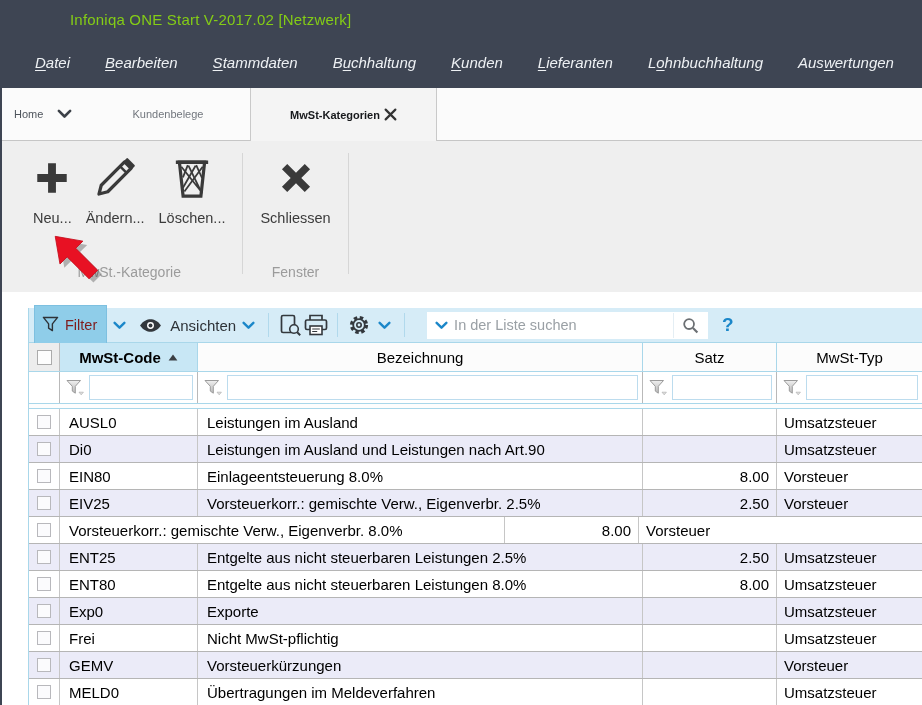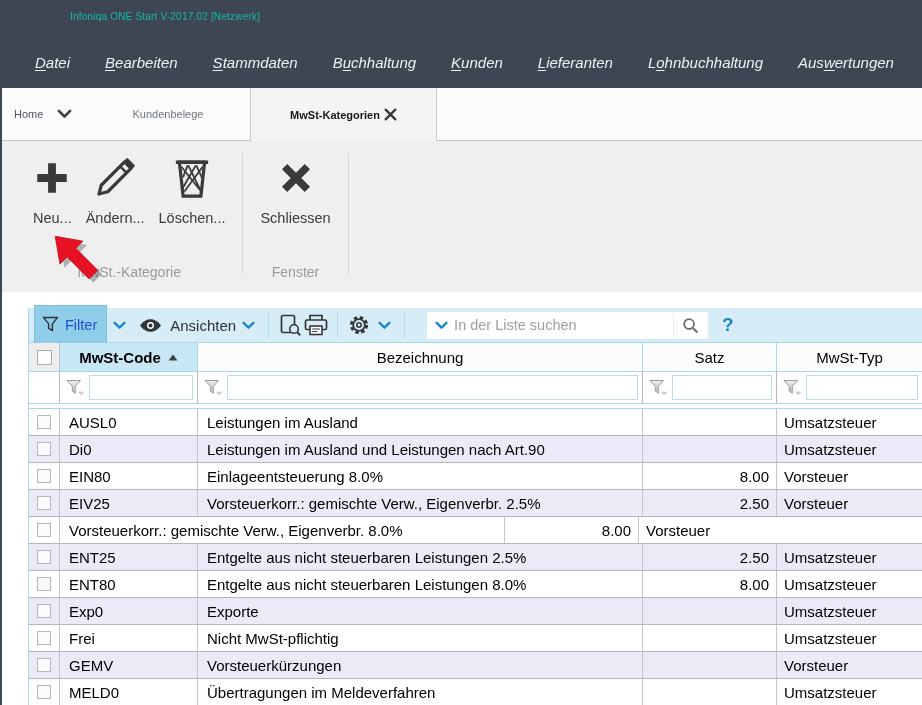--- a/index.html
+++ b/index.html
@@ -2,21 +2,21 @@
 <html><head>
 <meta charset="utf-8">
 <style>
   html,body{margin:0;padding:0;background:#fff;}
   .window{position:relative;width:922px;height:705px;background:#ffffff;
     font-family:"Liberation Sans",sans-serif;overflow:hidden;}
   .left-edge{position:absolute;left:0;top:0;width:2px;height:705px;background:#3e4553;z-index:60;}
 
   
   .titlebar{position:absolute;left:0;top:0;width:922px;height:88px;background:#3e4553;}
-  .title-text{position:absolute;left:70px;top:11px;color:#14b8a6;font-size:10px;letter-spacing:.2px;}
+  .title-text{position:absolute;left:70px;top:11px;color:#84cc16;font-size:15px;letter-spacing:.2px;}
   .menubar{position:absolute;left:35px;top:54px;display:flex;gap:35px;color:#eef1f4;font-size:15px;}
   .menu-item{cursor:default;white-space:nowrap;font-style:italic;}
   .menu-item u{text-underline-offset:2px;}
 
   
   .tabbar{position:absolute;left:0;top:88px;width:922px;height:53px;background:#fbfbfb;
     border-bottom:1px solid #c6c6c6;box-sizing:border-box;font-size:11px;}
   .tab-home{position:absolute;left:14px;top:0;height:52px;display:flex;align-items:center;gap:14px;color:#4e545c;}
   .tab-normal{position:absolute;left:108px;top:0;width:120px;height:52px;display:flex;align-items:center;
     justify-content:center;color:#72777e;}
@@ -39,21 +39,21 @@
 
   
   .cursor-arrow{position:absolute;left:50px;top:231px;z-index:70;}
 
   
   .listpanel{position:absolute;left:28px;top:308px;width:894px;height:397px;
     border-left:1px solid #a9d7ea;box-sizing:border-box;}
 
   .filterbar{height:34px;background:#d6ecf7;display:flex;align-items:center;padding-left:5px;box-sizing:border-box;}
   .filter-btn{display:flex;align-items:center;gap:6px;background:#8fcde9;border:1px solid #7dc0e0;
-    padding:2px 9px 3px 7px;height:40px;box-sizing:border-box;font-size:14.5px;color:#1d4ed8;}
+    padding:2px 9px 3px 7px;height:40px;box-sizing:border-box;font-size:14.5px;color:#7f1d1d;}
   .tool-chev{margin:0 5px 0 6px;display:flex;align-items:center;}
   .views-btn{display:flex;align-items:center;gap:8px;margin-left:8px;font-size:15px;color:#2e3338;}
   .vsep{width:1px;height:24px;background:#b1d9ec;margin:0 8px;}
   .toolicon{display:flex;align-items:center;justify-content:center;width:26px;height:26px;}
   .searchbox{display:flex;align-items:center;width:281px;height:27px;background:#fff;
     border:1px solid #ffffff;box-sizing:border-box;margin-left:14px;}
   .searchbox .schev{padding:0 4px 0 7px;display:flex;}
   .searchbox input{flex:1;border:0;outline:none;font-size:14.5px;color:#555;background:transparent;
     font-family:"Liberation Sans",sans-serif;min-width:0;}
   .searchbox input::placeholder{color:#9aa0a5;}

